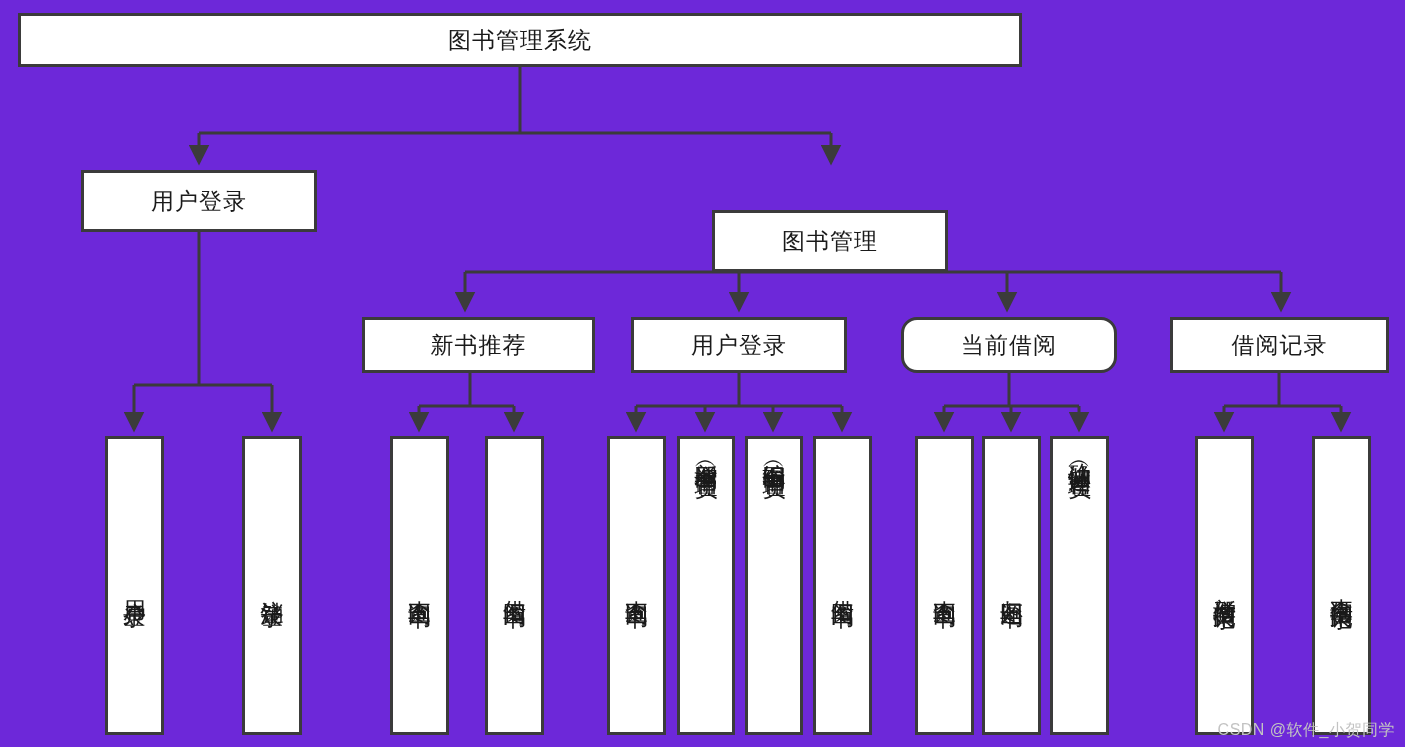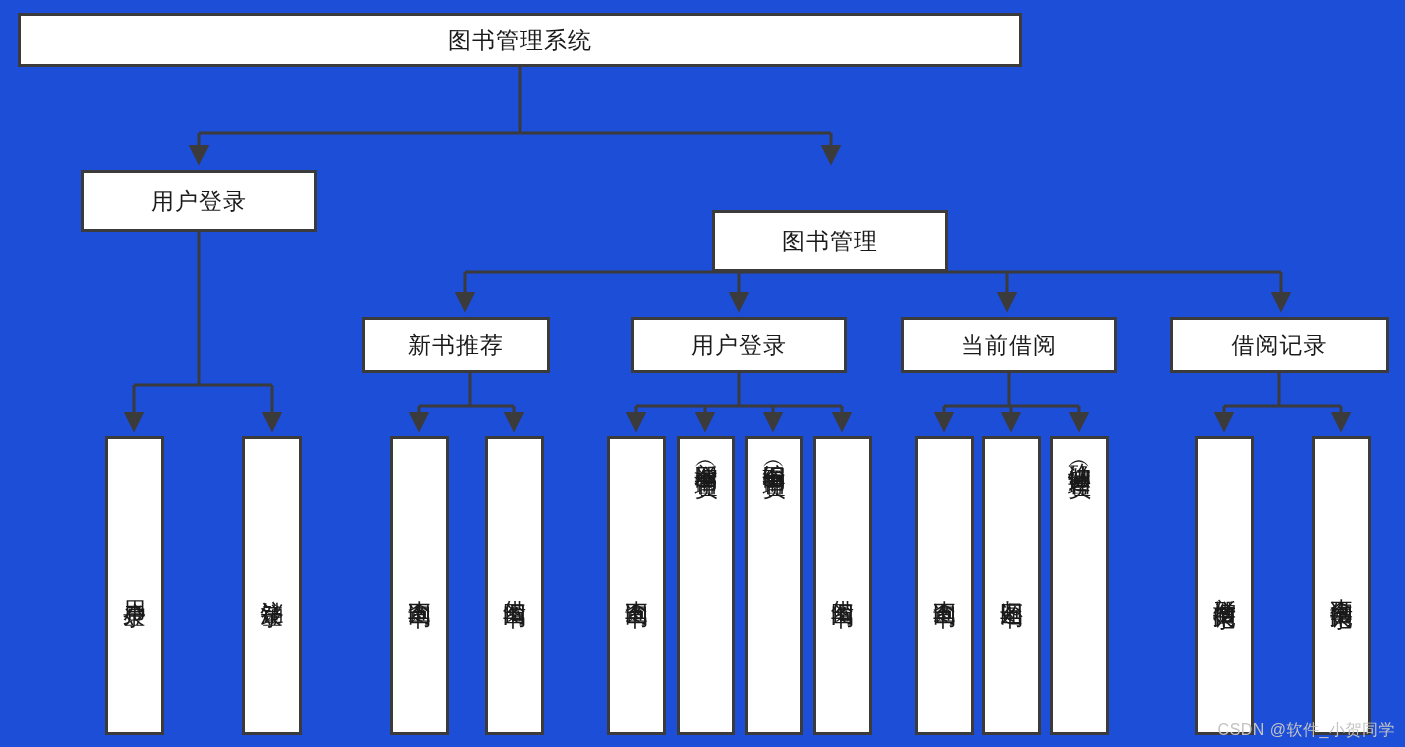--- a/index.html
+++ b/index.html
@@ -1,21 +1,21 @@
 <!DOCTYPE html>
 <html><head>
 <meta charset="utf-8">
 <style>
   html,body{margin:0;padding:0;background:#ffffff;}
   body{
     width:1405px;height:747px;
     font-family:"Liberation Sans","DejaVu Sans",sans-serif;
     overflow:hidden;
   }
-  #diagram-root{position:relative;width:1405px;height:747px;background:#1d4ed8;}
+  #diagram-root{position:relative;width:1405px;height:747px;background:#6d28d9;}
   svg#flow{position:absolute;inset:0;width:1405px;height:747px;}
   .link{stroke:#3b3b3b;stroke-width:3;fill:none;}
   .vert-box{
     position:absolute;box-sizing:border-box;
     border:3px solid #3b3b3b;background:#fff;
   }
   .vert-text{
     writing-mode:vertical-rl;text-orientation:upright;
     font-family:"Liberation Sans","DejaVu Sans",sans-serif;
     font-size:23px;line-height:1.18;color:#1a1a1a;
@@ -101,23 +101,23 @@
       <path class="link" d="M 1224 406 L 1224 429" marker-end="url(#arrow)"></path>
       <path class="link" d="M 1341 406 L 1341 429" marker-end="url(#arrow)"></path>
     </g>
   </svg>
 
   <div class="flat-box" style="left:18px;top:13px;width:1004px;height:54px;">图书管理系统</div>
 
   <div class="flat-box" style="left:81px;top:170px;width:236px;height:62px;">用户登录</div>
   <div class="flat-box" style="left:712px;top:170px;width:236px;height:62px;margin-top:40px;">图书管理</div>
 
-  <div class="flat-box" style="left:362px;top:317px;width:188px;height:56px;">新书推荐</div>
+  <div class="flat-box" style="left:362px;top:317px;width:233px;height:56px;">新书推荐</div>
   <div class="flat-box" style="left:631px;top:317px;width:216px;height:56px;">用户登录</div>
-  <div class="flat-box" style="left:901px;top:317px;width:216px;height:56px;">当前借阅</div>
+  <div class="flat-box" style="left:901px;top:317px;width:216px;height:56px;border-radius:16px;">当前借阅</div>
   <div class="flat-box" style="left:1170px;top:317px;width:219px;height:56px;">借阅记录</div>
 
   <div class="vert-box" style="left:105px;top:436px;width:59px;height:299px;">
     <span class="vert-text mid">用户登录</span>
   </div>
   <div class="vert-box" style="left:242px;top:436px;width:60px;height:299px;">
     <span class="vert-text mid">注销登录</span>
   </div>
 
   <div class="vert-box" style="left:390px;top:436px;width:59px;height:299px;">

